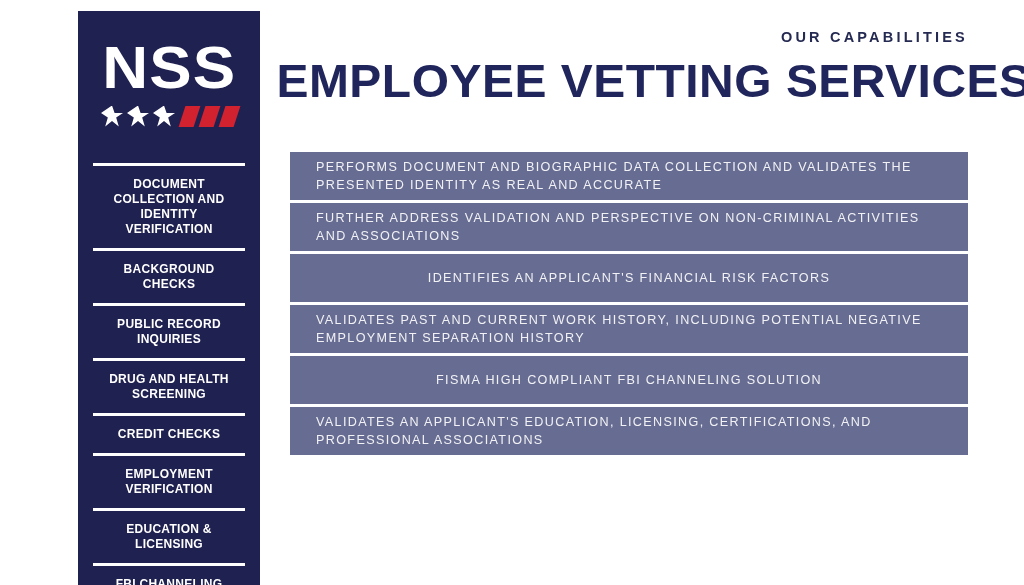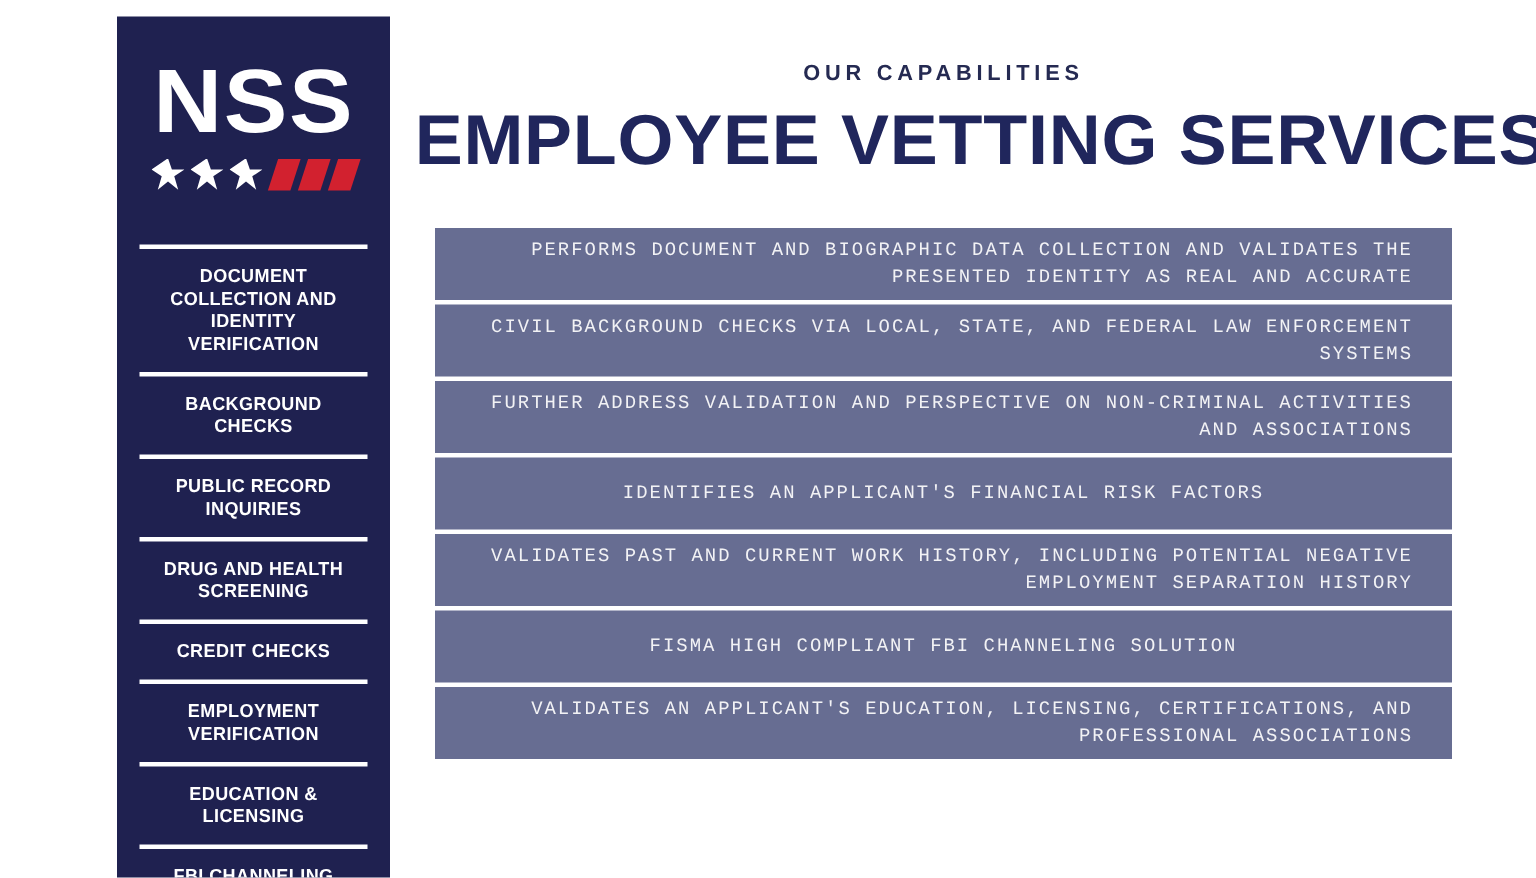--- a/index.html
+++ b/index.html
@@ -111,22 +111,22 @@
   }
   .nav-item.one-line { min-height: 37px; }
   .nav-item.two-line { min-height: 48px; }
 
   
   #header {
     position: absolute;
     left: 290px;
     top: 0;
     width: 678px;
-    text-align: center;
-    padding-top: 40px;
+    text-align: right;
+    padding-top: 28px;
   }
   #eyebrow {
     color: #252a52;
     font-size: 14.5px;
     font-weight: bold;
     letter-spacing: 3.2px;
     text-transform: uppercase;
     line-height: 18px;
   }
   #page-title {
@@ -153,28 +153,27 @@
     flex-direction: column;
     gap: 3px;
   }
   .bar {
     background: #676d92;
     color: #f2f2f5;
     min-height: 48px;
     display: flex;
     align-items: center;
     justify-content: center;
-    text-align: right;
+    text-align: left;
     padding: 6px 26px;
     box-sizing: border-box;
     font-size: 12.6px;
     line-height: 18px;
     letter-spacing: 1.35px;
     text-transform: uppercase;
-    font-family: Liberation Mono, monospace;
   }
   .bar-text {
     display: block;
     max-width: 100%;
   }
 </style>
 </head>
 <body>
 
 <div id="slide">
@@ -219,23 +218,20 @@
   <div id="header">
     <div id="eyebrow">OUR CAPABILITIES</div>
     <div id="page-title">EMPLOYEE VETTING SERVICES</div>
   </div>
 
   <div id="bars">
     <div class="bar">
         <span class="bar-text">PERFORMS DOCUMENT AND BIOGRAPHIC DATA COLLECTION AND VALIDATES THE PRESENTED IDENTITY AS REAL AND ACCURATE</span>
       </div>
     <div class="bar">
-        <span class="bar-text">CIVIL BACKGROUND CHECKS VIA LOCAL, STATE, AND FEDERAL LAW ENFORCEMENT SYSTEMS</span>
-      </div>
-    <div class="bar">
         <span class="bar-text">FURTHER ADDRESS VALIDATION AND PERSPECTIVE ON NON-CRIMINAL ACTIVITIES AND ASSOCIATIONS</span>
       </div>
     <div class="bar">
         <span class="bar-text">IDENTIFIES AN APPLICANT'S FINANCIAL RISK FACTORS</span>
       </div>
     <div class="bar">
         <span class="bar-text">VALIDATES PAST AND CURRENT WORK HISTORY, INCLUDING POTENTIAL NEGATIVE EMPLOYMENT SEPARATION HISTORY</span>
       </div>
     <div class="bar">
         <span class="bar-text">FISMA HIGH COMPLIANT FBI CHANNELING SOLUTION</span>

